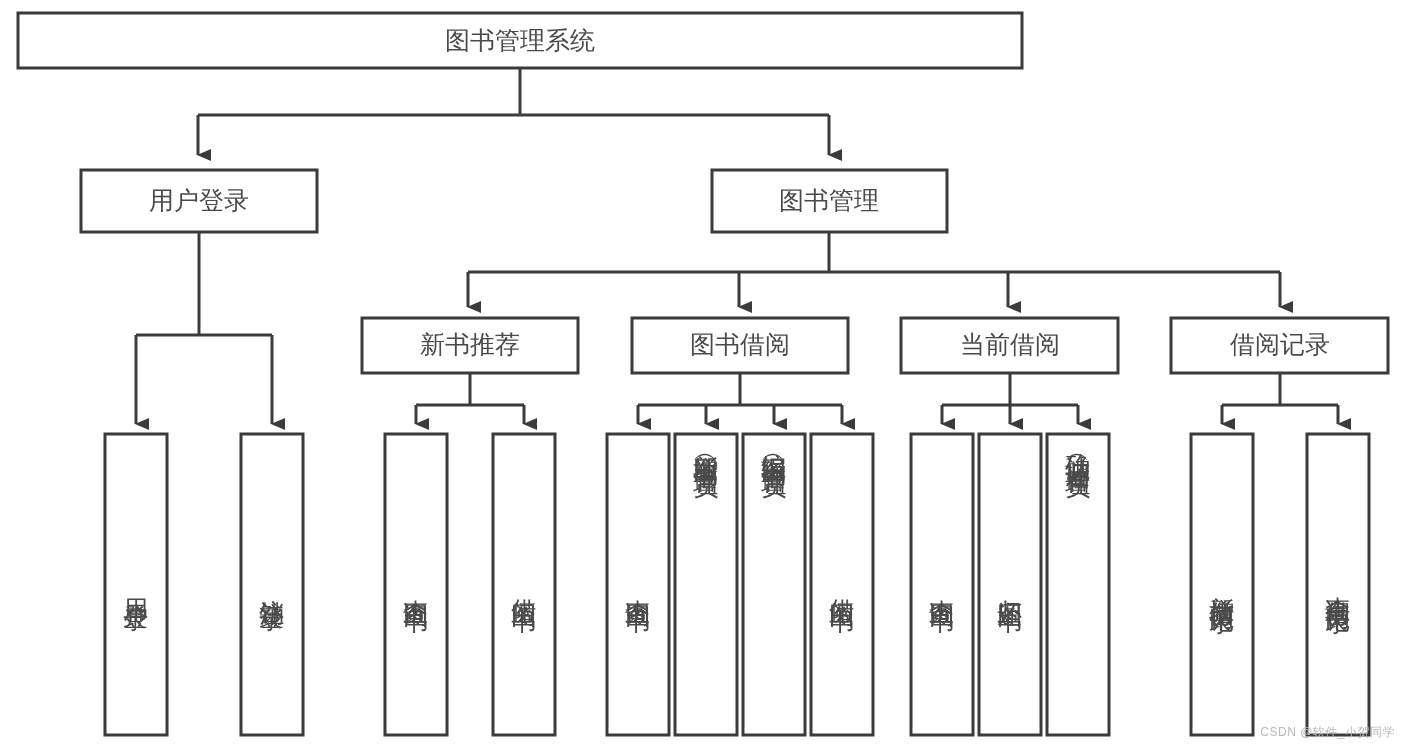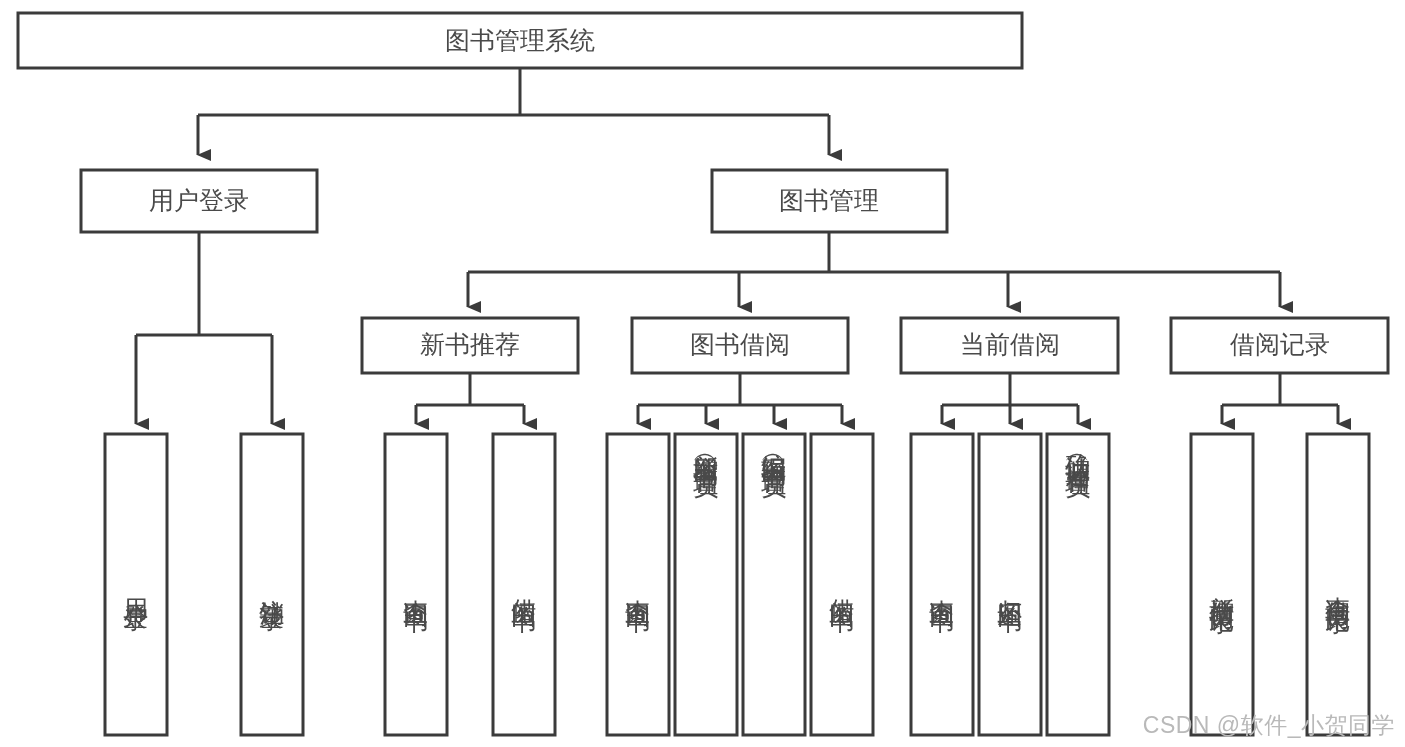--- a/index.html
+++ b/index.html
@@ -45,21 +45,21 @@
     letter-spacing:3px;
     color:#4a4a4a;
     white-space:nowrap;
     text-align:center;
   }
   .watermark{
     position:absolute;
     right:10px;
     bottom:6px;
     font-family:"Liberation Sans","DejaVu Sans",sans-serif;
-    font-size:23px;
+    font-size:12px;
     color:#b9b9b9;
     white-space:nowrap;
     letter-spacing:0.5px;
   }
 </style>
 </head>
 <body>
 
 <svg id="diagram" viewBox="0 0 1405 747" xmlns="http://www.w3.org/2000/svg">
 

